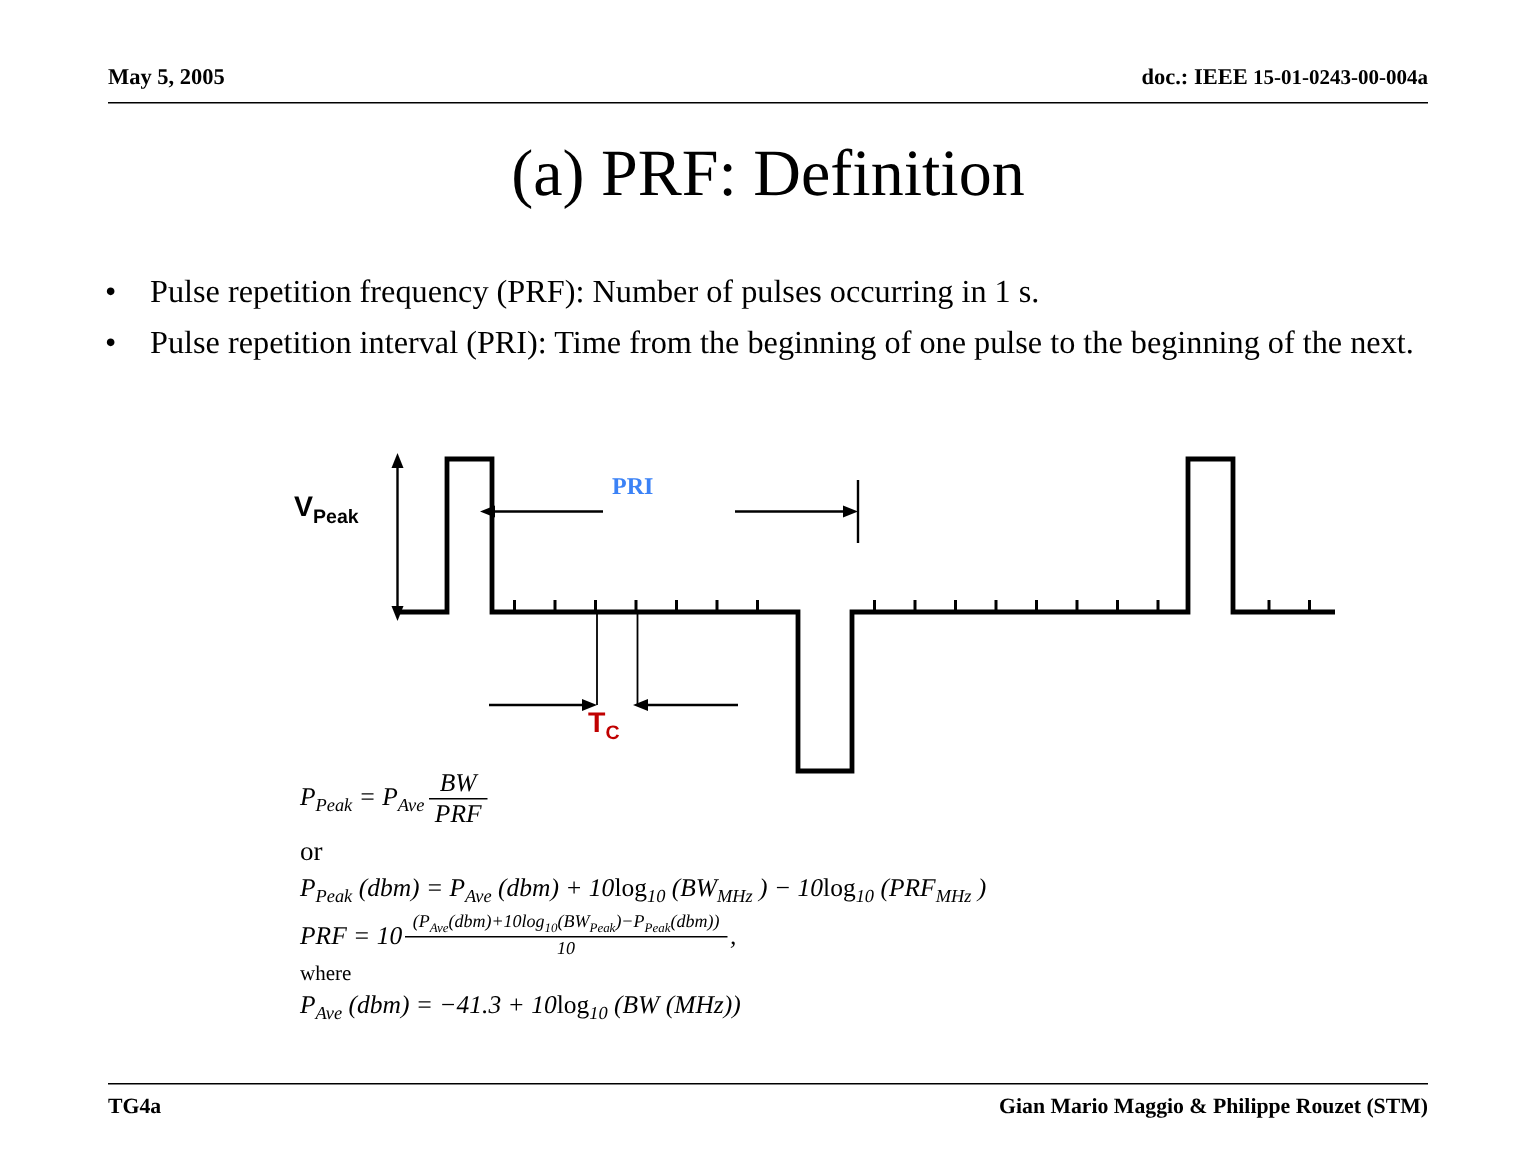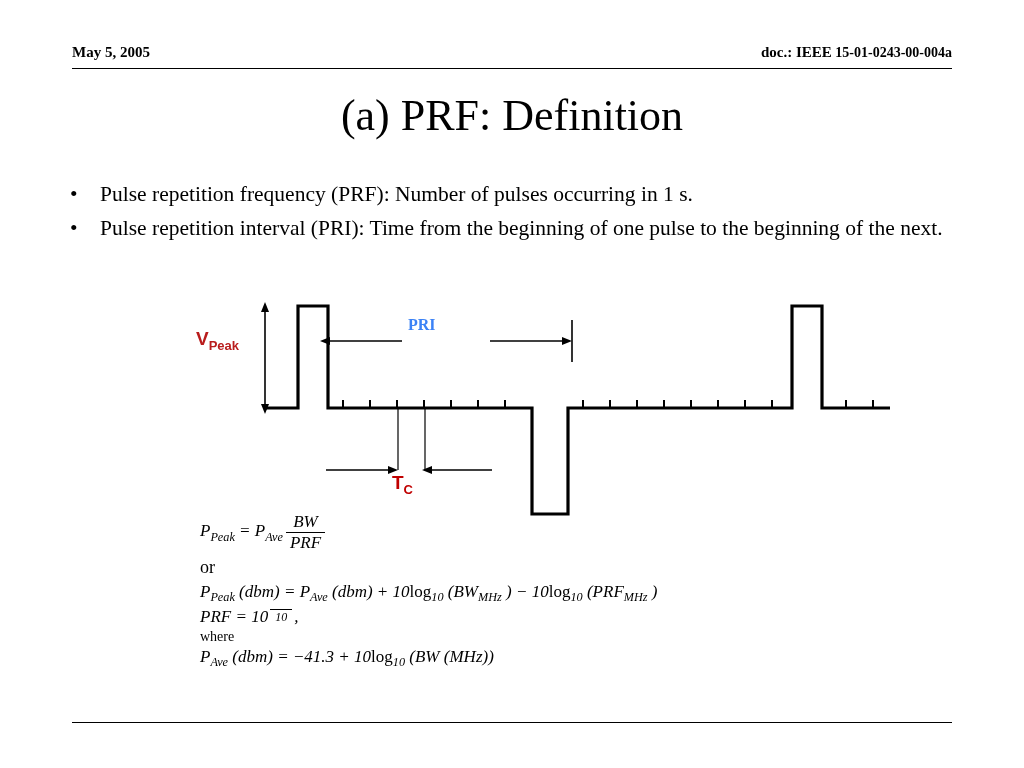--- a/index.html
+++ b/index.html
@@ -82,21 +82,21 @@
     position: absolute;
     left: 180px;
     top: 292px;
     width: 730px;
     height: 235px;
   }
   .label-vpeak {
     position: absolute;
     left: 16px;
     top: 36px;
-    color: #b91c1c;
+    color: #000000;
     font-family: "Liberation Sans", sans-serif;
     font-weight: bold;
     font-size: 19px;
   }
   .label-vpeak sub { font-size: 13px; }
   .label-pri {
     position: absolute;
     left: 228px;
     top: 24px;
     color: #3b82f6;
@@ -260,27 +260,32 @@
 
     <div class="eq-or">or</div>
 
     <div class="eq">
       <span style="font-style:italic">P</span><sub>Peak</sub> <span style="font-style:italic">(dbm)</span> = <span style="font-style:italic">P</span><sub>Ave</sub> <span style="font-style:italic">(dbm)</span> + 10<span class="rm">log</span><sub>10</sub> (<span style="font-style:italic">BW</span><sub>MHz</sub> ) − 10<span class="rm">log</span><sub>10</sub> (<span style="font-style:italic">PRF</span><sub>MHz</sub> )
     </div>
 
     <div class="eq eq-row">
       <span style="font-style:italic">PRF</span>&nbsp;=&nbsp;10
       <span class="bigfrac">
+        <span class="num">(<span style="font-style:italic">P</span><sub>Ave</sub><span style="font-style:italic">(dbm)</span>+10log<sub>10</sub>(<span style="font-style:italic">BW</span><sub>Peak</sub>)−<span style="font-style:italic">P</span><sub>Peak</sub><span style="font-style:italic">(dbm)</span>)</span>
         <span class="den">10</span>
       </span>
       <span>,</span>
     </div>
 
     <div class="eq-where">where</div>
 
     <div class="eq">
       <span style="font-style:italic">P</span><sub>Ave</sub> <span style="font-style:italic">(dbm)</span> = −41.3 + 10<span class="rm">log</span><sub>10</sub> (<span style="font-style:italic">BW</span> (<span style="font-style:italic">MHz</span>))
     </div>
   </div>
 
   <div class="footer-rule"></div>
+  <div class="footer">
+    <div>TG4a</div>
+    <div>Gian Mario Maggio &amp; Philippe Rouzet (STM)</div>
+  </div>
 
 </div>
 
 </body></html>

